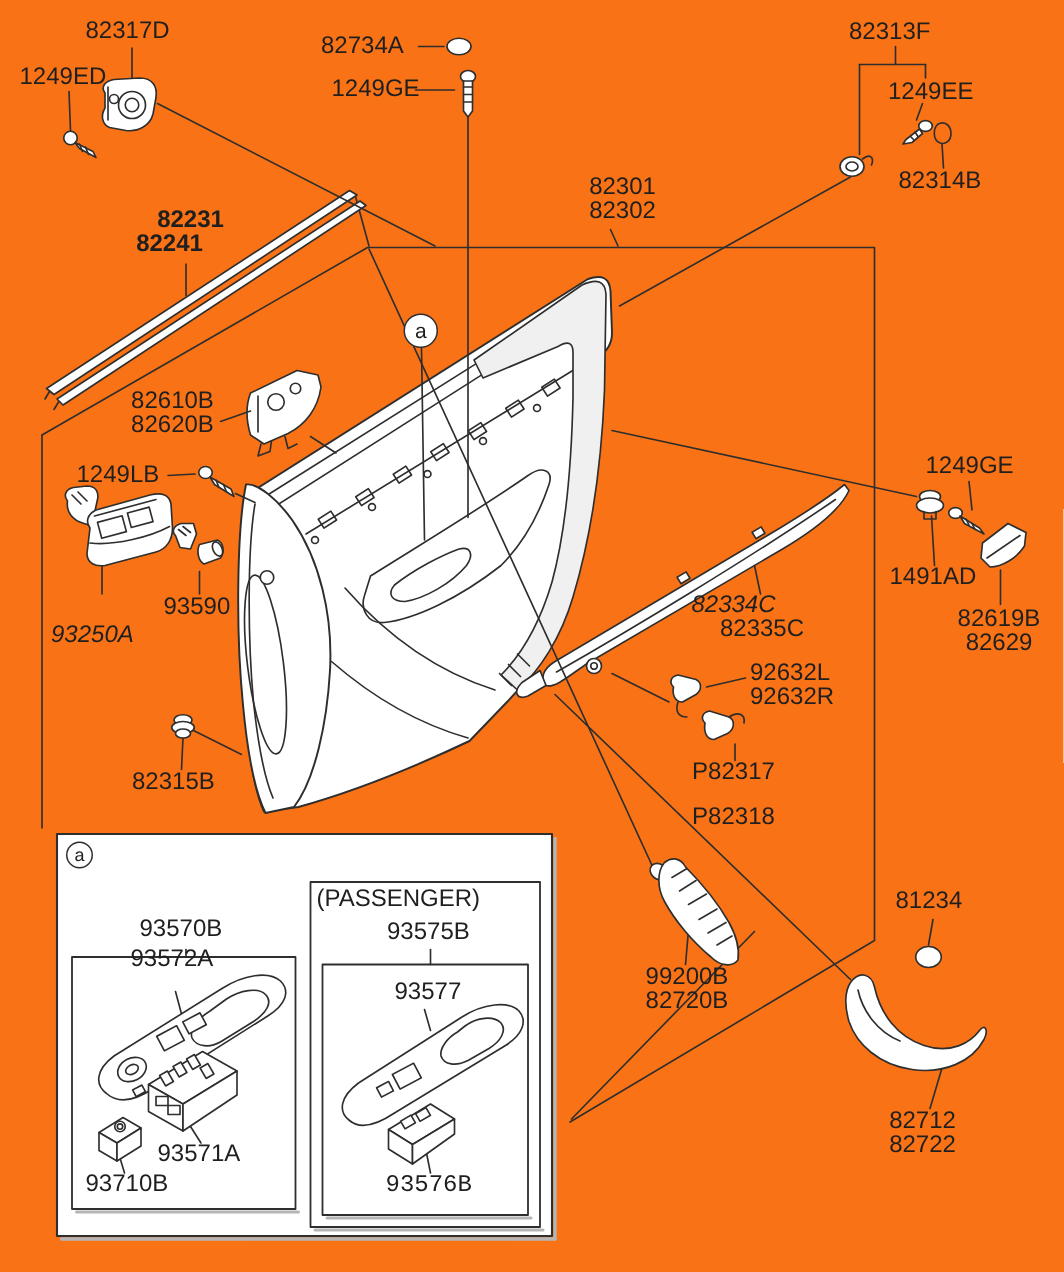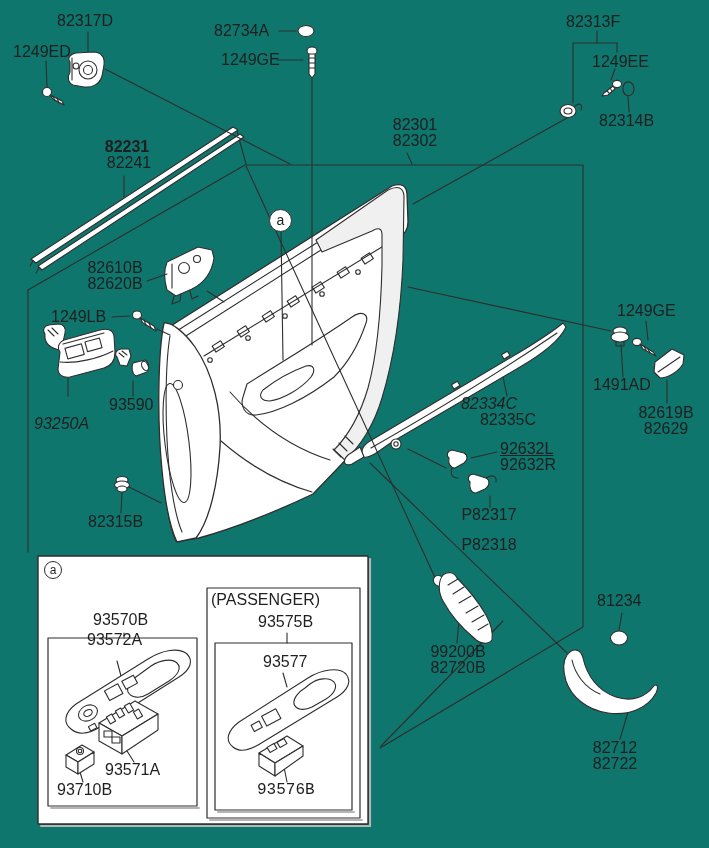--- a/index.html
+++ b/index.html
@@ -1,16 +1,16 @@
 <!DOCTYPE html>
 <html><head>
 <meta charset="utf-8">
 <style>
   html,body{margin:0;padding:0;background:#fff;}
-  .stage{position:relative;width:709px;height:848px;background:#0f766e;overflow:hidden;
+  .stage{position:relative;width:709px;height:848px;background:#f97316;overflow:hidden;
          font-family:"Liberation Sans",sans-serif;}
   .stage svg{position:absolute;left:0;top:0;}
   .lbl{position:absolute;font-size:16px;line-height:16px;color:#1f1f1f;white-space:nowrap;
        letter-spacing:0;}
   .ctr{text-align:center;}
   .badge{position:absolute;border:1.4px solid #2e2e2e;border-radius:50%;background:#fff;
          color:#1f1f1f;text-align:center;font-size:14px;}
   .badge.main{left:269px;top:209px;width:21px;height:21px;line-height:21px;}
   .badge.inset{left:44px;top:561px;width:16px;height:16px;line-height:16px;font-size:12px;}
 </style>
@@ -338,36 +338,36 @@
 </svg>
 
 <div class="lbl" style="left:57px;top:13px;">82317D</div>
 <div class="lbl" style="left:13px;top:44px;">1249ED</div>
 <div class="lbl" style="left:214px;top:23px;">82734A</div>
 <div class="lbl" style="left:221px;top:52px;">1249GE</div>
 <div class="lbl" style="left:566px;top:14px;">82313F</div>
 <div class="lbl" style="left:592px;top:54px;">1249EE</div>
 <div class="lbl" style="left:599px;top:113px;">82314B</div>
 <div class="lbl ctr" style="left:98px;top:139px;width:58px;font-weight:bold;">82231</div>
-<div class="lbl ctr" style="left:100px;top:155px;width:58px;">82241</div>
+<div class="lbl ctr" style="left:84px;top:155px;width:58px;font-weight:bold;">82241</div>
 <div class="lbl ctr" style="left:389px;top:117px;width:52px;">82301</div>
 <div class="lbl ctr" style="left:389px;top:133px;width:52px;">82302</div>
 <div class="lbl ctr" style="left:84px;top:260px;width:62px;">82610B</div>
 <div class="lbl ctr" style="left:84px;top:276px;width:62px;">82620B</div>
 <div class="lbl" style="left:51px;top:309px;">1249LB</div>
 <div class="lbl" style="left:34px;top:416px;font-style:italic;">93250A</div>
 <div class="lbl" style="left:109px;top:397px;">93590</div>
 <div class="lbl" style="left:88px;top:514px;">82315B</div>
 <div class="lbl ctr" style="left:458px;top:396px;width:62px;font-style:italic;">82334C</div>
 <div class="lbl ctr" style="left:477px;top:412px;width:62px;text-align:center;">82335C</div>
 <div class="lbl" style="left:617px;top:303px;">1249GE</div>
 <div class="lbl" style="left:593px;top:377px;">1491AD</div>
 <div class="lbl ctr" style="left:634px;top:405px;width:64px;">82619B</div>
 <div class="lbl ctr" style="left:634px;top:421px;width:64px;">82629</div>
-<div class="lbl" style="left:500px;top:441px;text-decoration:underline;">92632L</div>
+<div class="lbl" style="left:500px;top:441px;">92632L</div>
 <div class="lbl" style="left:500px;top:457px;">92632R</div>
 <div class="lbl ctr" style="left:457px;top:507px;width:64px;">P82317</div>
 <div class="lbl ctr" style="left:457px;top:523px;width:64px;margin-top:14px;">P82318</div>
 <div class="lbl ctr" style="left:426px;top:644px;width:64px;">99200B</div>
 <div class="lbl ctr" style="left:426px;top:660px;width:64px;">82720B</div>
 <div class="lbl" style="left:597px;top:593px;">81234</div>
 <div class="lbl ctr" style="left:588px;top:740px;width:54px;">82712</div>
 <div class="lbl ctr" style="left:588px;top:756px;width:54px;">82722</div>
 <div class="lbl" style="left:93px;top:612px;">93570B</div>
 <div class="lbl" style="left:87px;top:632px;">93572A</div>

